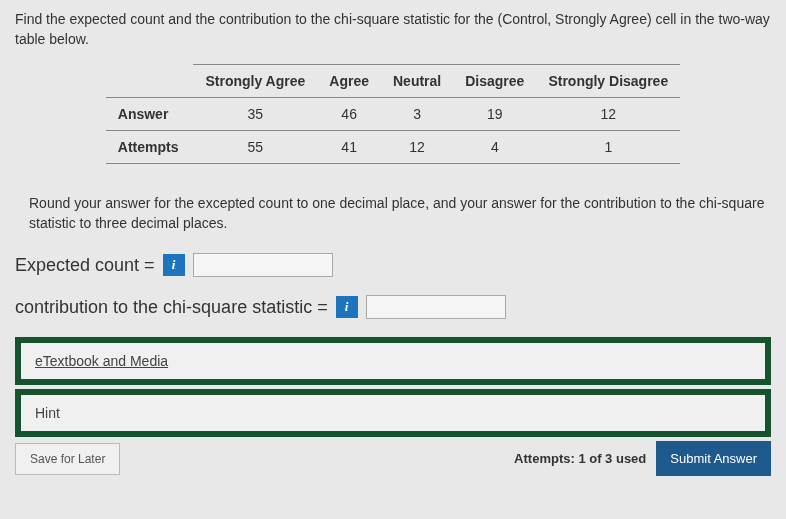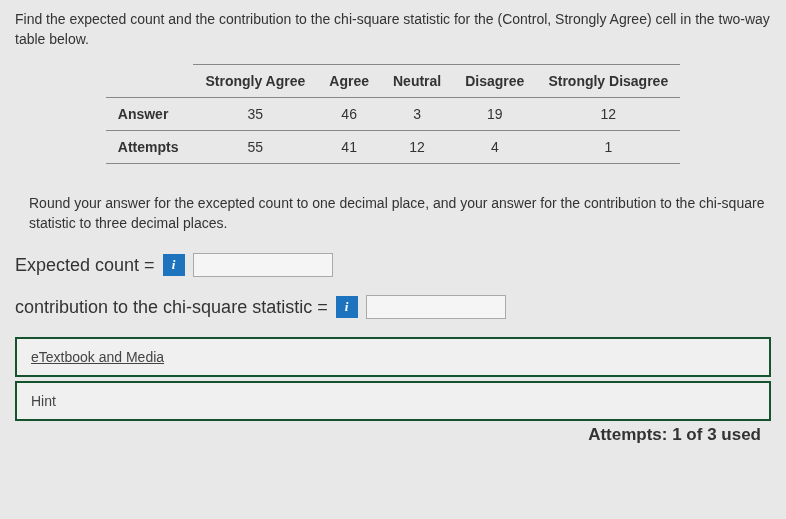--- a/index.html
+++ b/index.html
@@ -69,21 +69,21 @@
     .num-input {
       width: 140px;
       height: 24px;
       border: 1px solid #aaa;
       background: #f5f5f5;
       padding: 2px 6px;
     }
     .bar-link {
       display: block;
       width: 100%;
-      border: 2px solid #14532d;
+      border: 6px solid #14532d;
       background: #f0f0f0;
       padding: 10px 14px;
       margin-bottom: 4px;
       text-align: left;
       font-size: 14px;
       color: #444;
       cursor: pointer;
     }
     .bottom-row {
       display: flex;
@@ -93,21 +93,21 @@
     .save-later {
       border: 1px solid #bbb;
       background: #f0f0f0;
       padding: 8px 14px;
       font-size: 12px;
       color: #555;
       cursor: pointer;
     }
     .spacer { flex: 1; }
     .attempts {
-      font-size: 17px;
+      font-size: 13px;
       font-weight: bold;
       margin-right: 10px;
     }
     .submit-btn {
       background: #1e5a8e;
       color: #fff;
       border: none;
       padding: 10px 14px;
       font-size: 13px;
       cursor: pointer;
@@ -163,15 +163,17 @@
   <span class="info-icon">i</span>
   <input class="num-input" type="text" style="">
 </div>
 
 <div class="bar-link">
   <span class="underline">eTextbook and Media</span>
 </div>
 <div class="bar-link">Hint</div>
 
 <div class="bottom-row">
+  <div class="save-later">Save for Later</div>
   <div class="spacer"></div>
   <div class="attempts">Attempts: 1 of 3 used</div>
+  <button class="submit-btn">Submit Answer</button>
 </div>
 
 </body></html>

